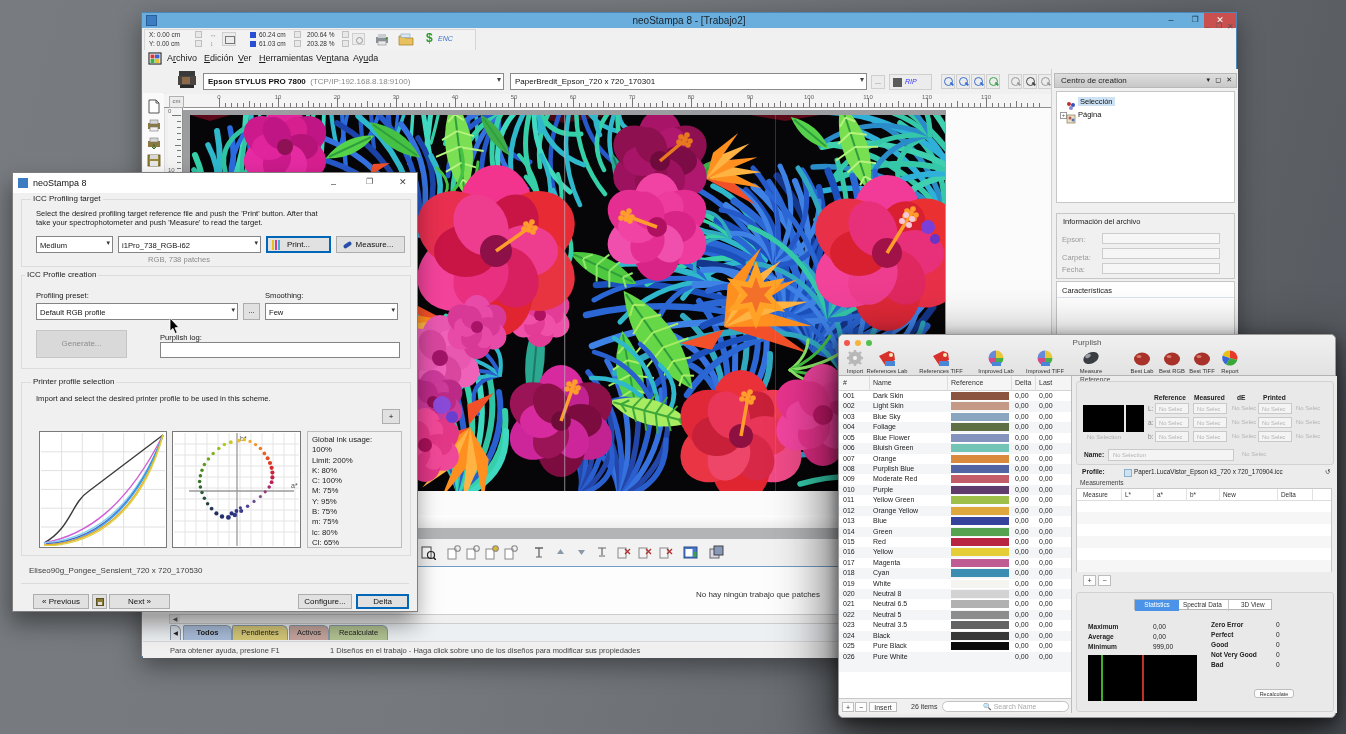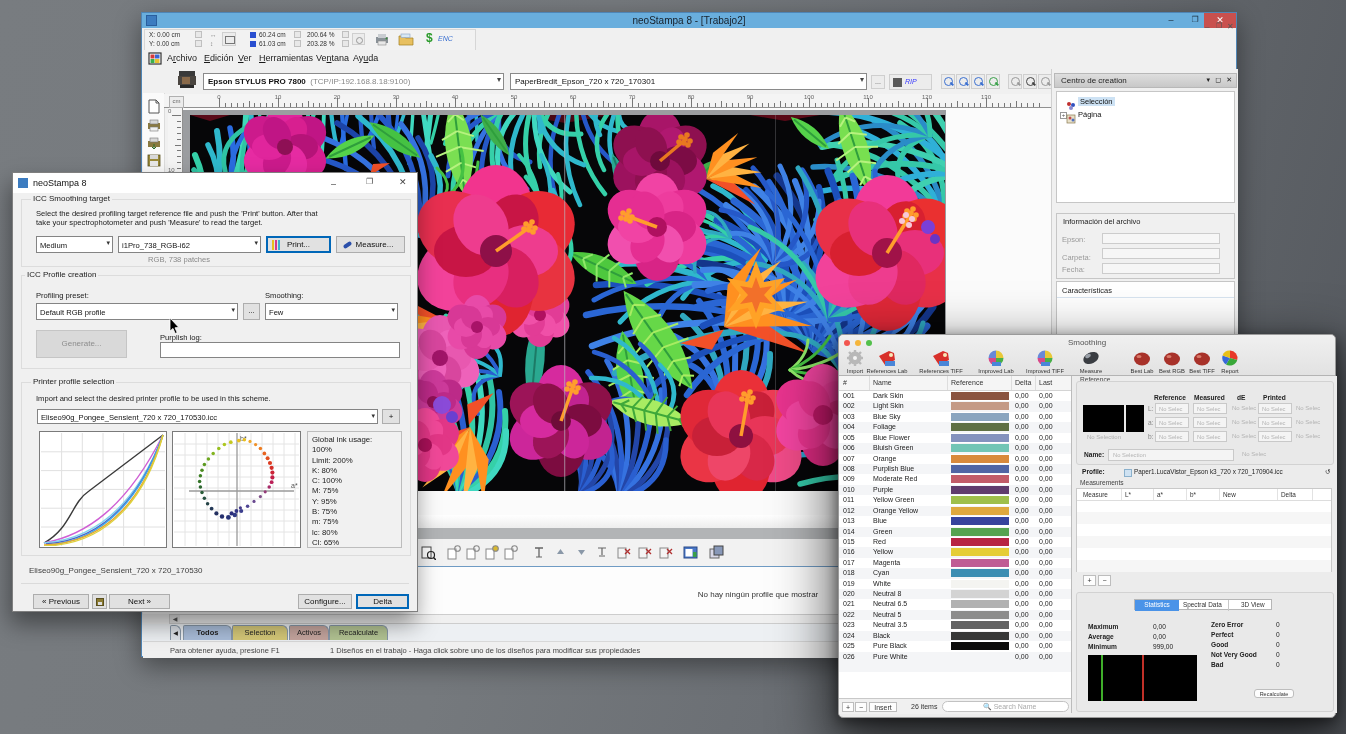--- a/index.html
+++ b/index.html
@@ -1299,29 +1299,29 @@
           <rect x="1" y="2" width="13" height="11" fill="#4a78c8" stroke="#2a4a88" stroke-width="1"></rect>
           <rect x="2.5" y="4" width="7" height="7.5" fill="#fff"></rect>
           <rect x="10" y="7" width="3.5" height="5" fill="#3aa04a"></rect>
         </svg></div>
       <div style="position:absolute;left:566px;top:6px;width:15px;height:15px"><svg width="15" height="15" viewBox="0 0 15 15">
           <rect x="1" y="4" width="9" height="9" fill="#d8d8e8" stroke="#666" stroke-width="1"></rect>
           <rect x="5" y="1" width="9" height="9" fill="#8898b8" stroke="#444" stroke-width="1"></rect>
         </svg></div>
     </div>
  <div class="abs" id="jobsarea">
-      <div style="position:absolute;left:470px;top:23px;width:290px;text-align:center">No hay ningún profile que mostrar</div>
+      <div style="position:absolute;left:470px;top:23px;width:290px;text-align:center">No hay ningún trabajo que patches</div>
     </div>
  <div class="abs" id="jobscroll">
       <div style="position:absolute;left:0;top:0;width:10px;height:8px;background:#e4e4e4;color:#555;font-size:6px;text-align:center;line-height:8px">◀</div>
     </div>
  <div class="abs" id="tabsrow" style="left:1px;top:611px;width:1094px;height:17px;background:#edf0f3">
    <div class="jtab" style="left:27px;width:9px;background:#dde2e8;font-size:6px">◀</div>
    <div class="jtab" style="left:40px;width:47px;background:#a9bdd9;font-weight:bold">Todos</div>
-   <div class="jtab" style="left:89px;width:54px;background:#d5c878">Selection</div>
+   <div class="jtab" style="left:89px;width:54px;background:#d5c878">Pendientes</div>
    <div class="jtab" style="left:146px;width:38px;background:#c5a59e">Activos</div>
    <div class="jtab" style="left:186px;width:57px;background:#b3c493">Recalculate</div>
  </div>
  <div class="abs" id="statusbar">
    <div style="position:absolute;left:27px;top:4px">Para obtener ayuda, presione F1</div>
    <div style="position:absolute;left:187px;top:4px">1 Diseños en el trabajo - Haga click sobre uno de los diseños para modificar sus propiedades</div>
  </div>
  <div class="abs" id="cpanel">
    <div class="abs" id="cphdr">
         <span style="position:absolute;left:6px;top:2px">Centro de creation</span>
@@ -1363,21 +1363,21 @@
 <div class="abs" id="dlg">
  <div class="abs" id="dlgtitle">
    <div style="position:absolute;left:5px;top:5px;width:10px;height:10px;background:#3c7cc0"></div>
    <span style="position:absolute;left:20px;top:5px">neoStampa 8</span>
    <span style="position:absolute;left:318px;top:6px;color:#444">–</span>
    <span style="position:absolute;left:353px;top:4px;color:#444;font-size:8px">❐</span>
    <span style="position:absolute;left:386px;top:4px;color:#444;font-size:9px">✕</span>
  </div>
 
  <div class="grp" style="left:8px;top:26px;width:388px;height:66px"></div>
- <div class="grplbl" style="left:18px;top:21px">ICC Smoothing target</div>
+ <div class="grplbl" style="left:18px;top:21px">ICC Profiling target</div>
  <div class="dtx" style="left:23px;top:36px">Select the desired profiling target reference file and push the 'Print' button. After that</div>
  <div class="dtx" style="left:23px;top:45px">take your spectrophotometer and push 'Measure' to read the target.</div>
  <div class="wcombo" style="left:23px;top:63px;width:77px;height:17px">
       <span class="tx">Medium</span>
       <span class="ar">▾</span>
     </div>
  <div class="wcombo" style="left:105px;top:63px;width:143px;height:17px">
       <span class="tx">i1Pro_738_RGB-i62</span>
       <span class="ar">▾</span>
     </div>
@@ -1405,24 +1405,20 @@
  <div class="wbtn" style="left:23px;top:157px;width:91px;height:28px;background:#d9d9d9;border-color:#c5c5c5;color:#8d8d8d;line-height:26px">Generate...</div>
  <div class="dtx" style="left:147px;top:160px">Purplish log:</div>
  <div style="position:absolute;left:147px;top:169px;width:240px;height:16px;background:#fff;border:1px solid #848484;box-sizing:border-box"></div>
  <svg style="position:absolute;left:155px;top:145px" width="12" height="17" viewBox="0 0 12 17">
       <path d="M2,0 L2,13 L5,10.5 L7.2,15.5 L9.2,14.6 L7,9.8 L10.8,9.4 Z" fill="#000" stroke="#fff" stroke-width="0.8"></path>
     </svg>
 
  <div class="grp" style="left:8px;top:209px;width:388px;height:172px"></div>
  <div class="grplbl" style="left:18px;top:204px">Printer profile selection</div>
  <div class="dtx" style="left:23px;top:221px">Import and select the desired printer profile to be used in this scheme.</div>
- <div class="wcombo" style="left:24px;top:236px;width:341px;height:15px">
-      <span class="tx" style="top:3px">Eliseo90g_Pongee_Sensient_720 x 720_170530.icc</span>
-      <span class="ar">▾</span>
-    </div>
  <div class="wbtn" style="left:369px;top:236px;width:18px;height:15px;line-height:13px">+</div>
  <div class="sunken" style="left:26px;top:258px;width:128px;height:117px"></div>
  <svg style="position:absolute;left:28px;top:260px" width="124" height="113" viewBox="0 0 124 113">
    <rect width="124" height="113" fill="#fff"></rect>
    <g stroke="#e0e0e0" stroke-width="1">
         <path d="M0,18.8H124M0,37.6H124M0,56.4H124M0,75.2H124M0,94H124M20.6,0V113M41.3,0V113M62,0V113M82.6,0V113M103.3,0V113"></path>
       </g>
    <path d="M3,110 C30,95 30,70 48,58 L122,2" fill="none" stroke="#3a3a3a" stroke-width="1.4"></path>
    <path d="M3,110 C45,102 85,75 122,2" fill="none" stroke="#cf5fd4" stroke-width="1.4"></path>
    <path d="M3,110 C55,106 95,72 122,2" fill="none" stroke="#7fd4ee" stroke-width="1.4"></path>
@@ -1498,21 +1494,21 @@
  <div class="wbtn" style="left:285px;top:421px;width:54px;height:15px;line-height:13px">Configure...</div>
  <div class="wbtn" style="left:343px;top:421px;width:53px;height:15px;line-height:13px;border:1px solid #0067b8;box-shadow:inset 0 0 0 1px #0067b8">Delta</div>
 </div>
 
 <div class="abs" id="mac">
 
  <div class="abs" id="mactb"></div>
  <div class="light" style="left:5px;background:#f2564f"></div>
  <div class="light" style="left:16px;background:#f5b53b"></div>
  <div class="light" style="left:27px;background:#53c04b"></div>
- <div style="position:absolute;left:0;top:3px;width:496px;text-align:center;font-size:8px;color:#555">Smoothing</div>
+ <div style="position:absolute;left:0;top:3px;width:496px;text-align:center;font-size:8px;color:#555">Purplish</div>
 
  <svg class="micon" style="left:6px" width="20" height="17" viewBox="0 0 20 17">
       <circle cx="10" cy="8" r="6.5" fill="#b8b8b8"></circle>
       <circle cx="10" cy="8" r="3" fill="#e8e8e8"></circle>
       <g stroke="#b8b8b8" stroke-width="2.4">
         <line x1="10" y1="0" x2="10" y2="16"></line>
         <line x1="2" y1="8" x2="18" y2="8"></line>
         <line x1="4" y1="2" x2="16" y2="14"></line>
         <line x1="16" y1="2" x2="4" y2="14"></line>
       </g>

